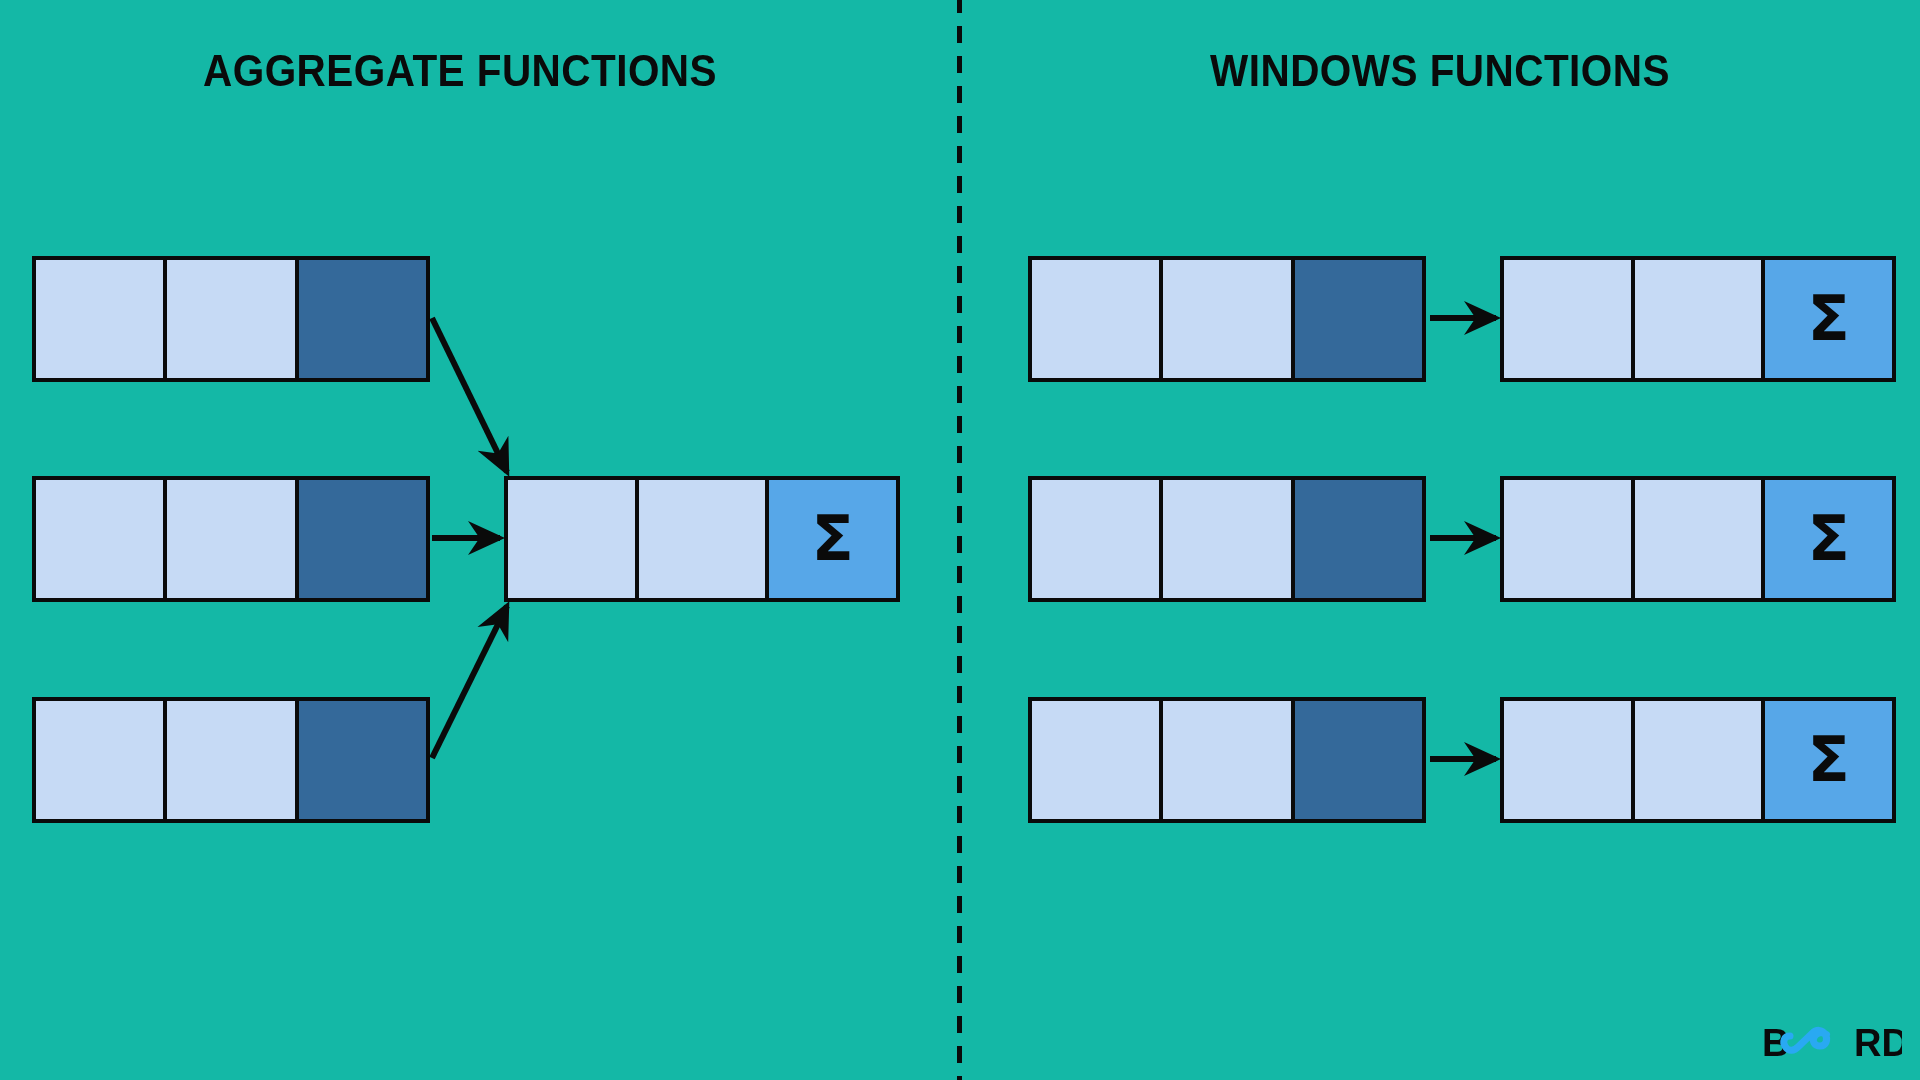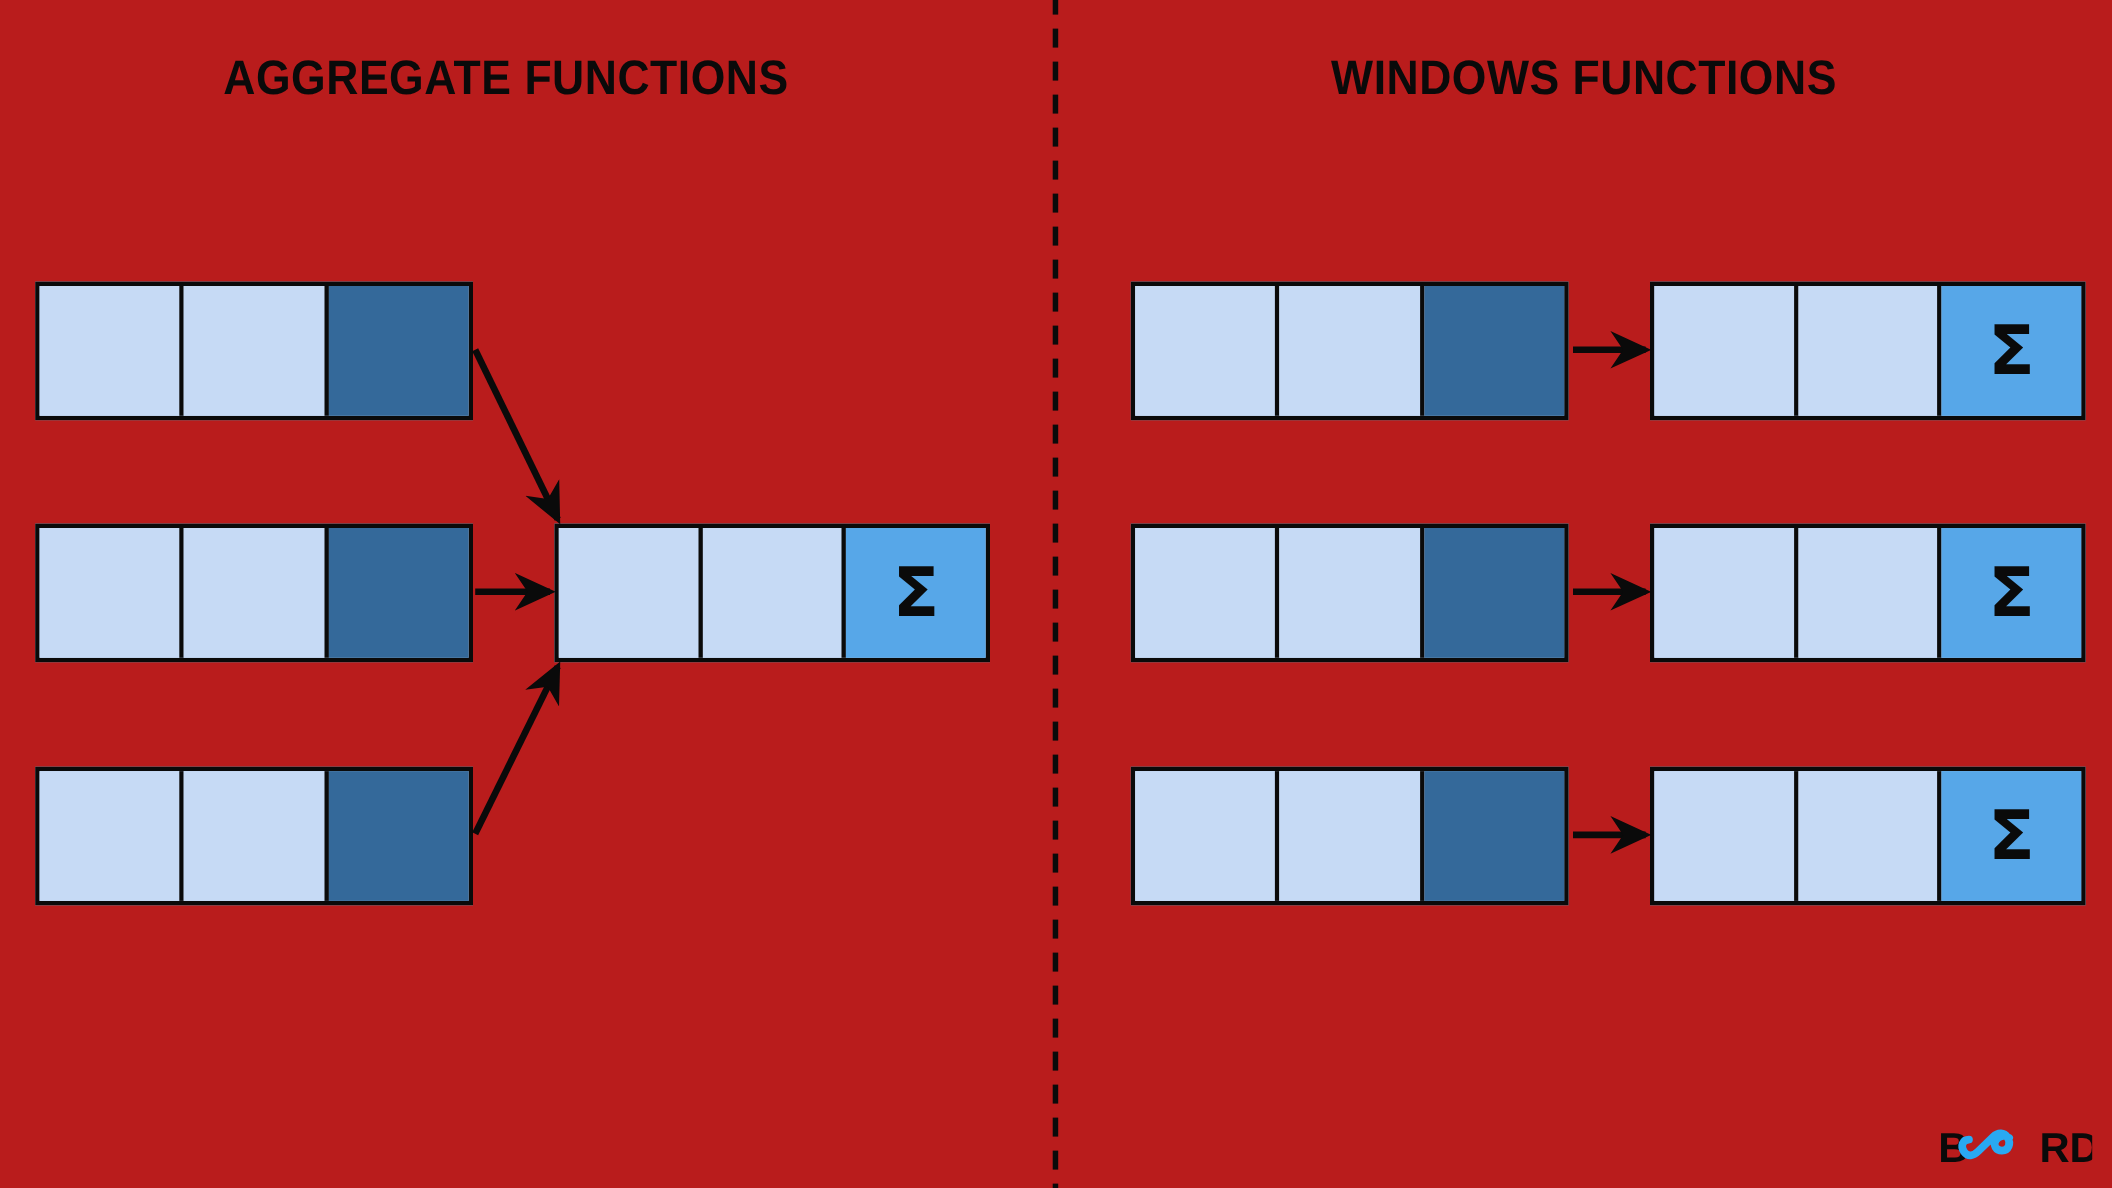--- a/index.html
+++ b/index.html
@@ -9,21 +9,21 @@
   body {
     width: 1920px;
     height: 1080px;
     overflow: hidden;
     font-family: "Liberation Sans", sans-serif;
   }
   #stage {
     position: relative;
     width: 1920px;
     height: 1080px;
-    background: #b91c1c;
+    background: #14b8a6;
   }
 
   
   .panel-title {
     position: absolute;
     font-family: "Liberation Sans", sans-serif;
     font-weight: 700;
     font-size: 44px;
     letter-spacing: 0.5px;
     color: #0a0a0a;

